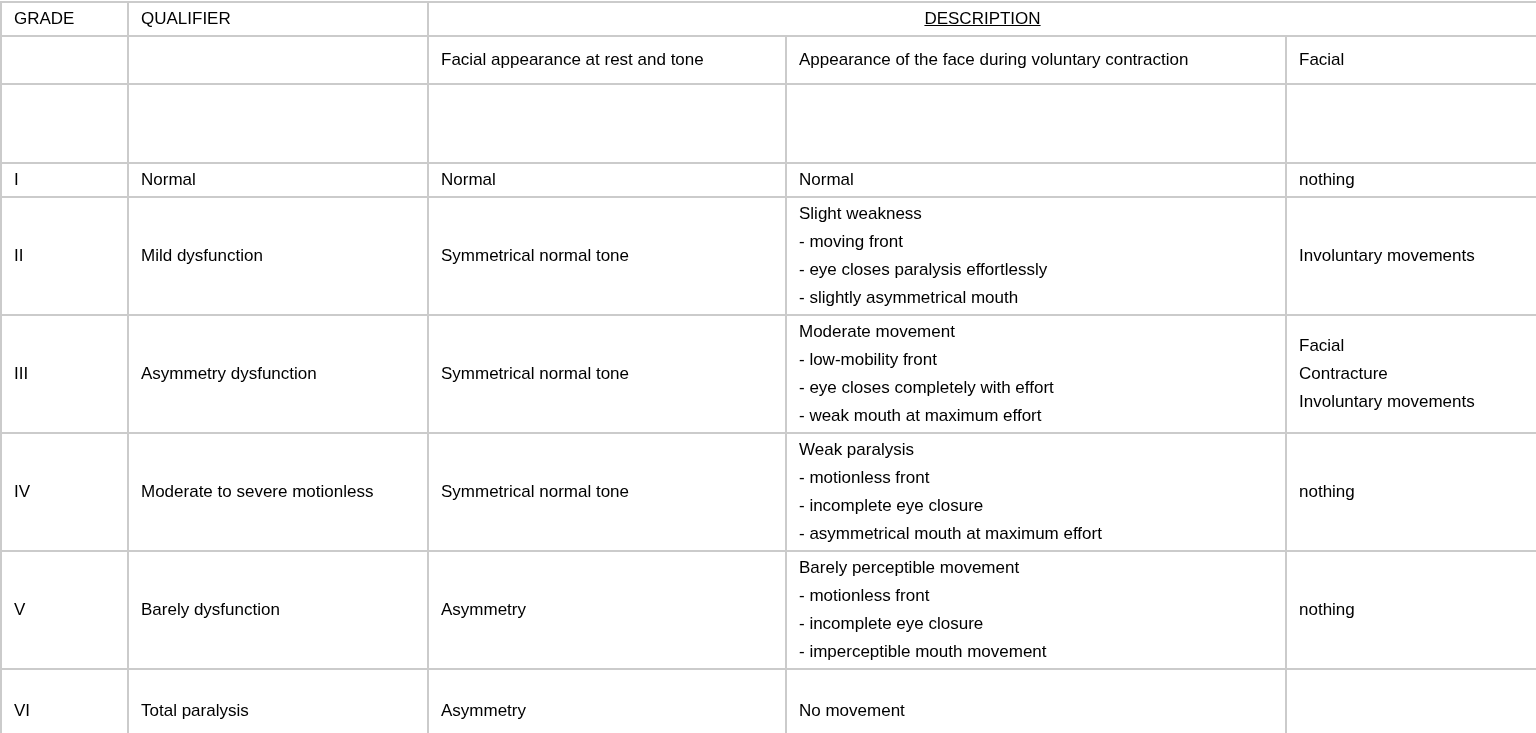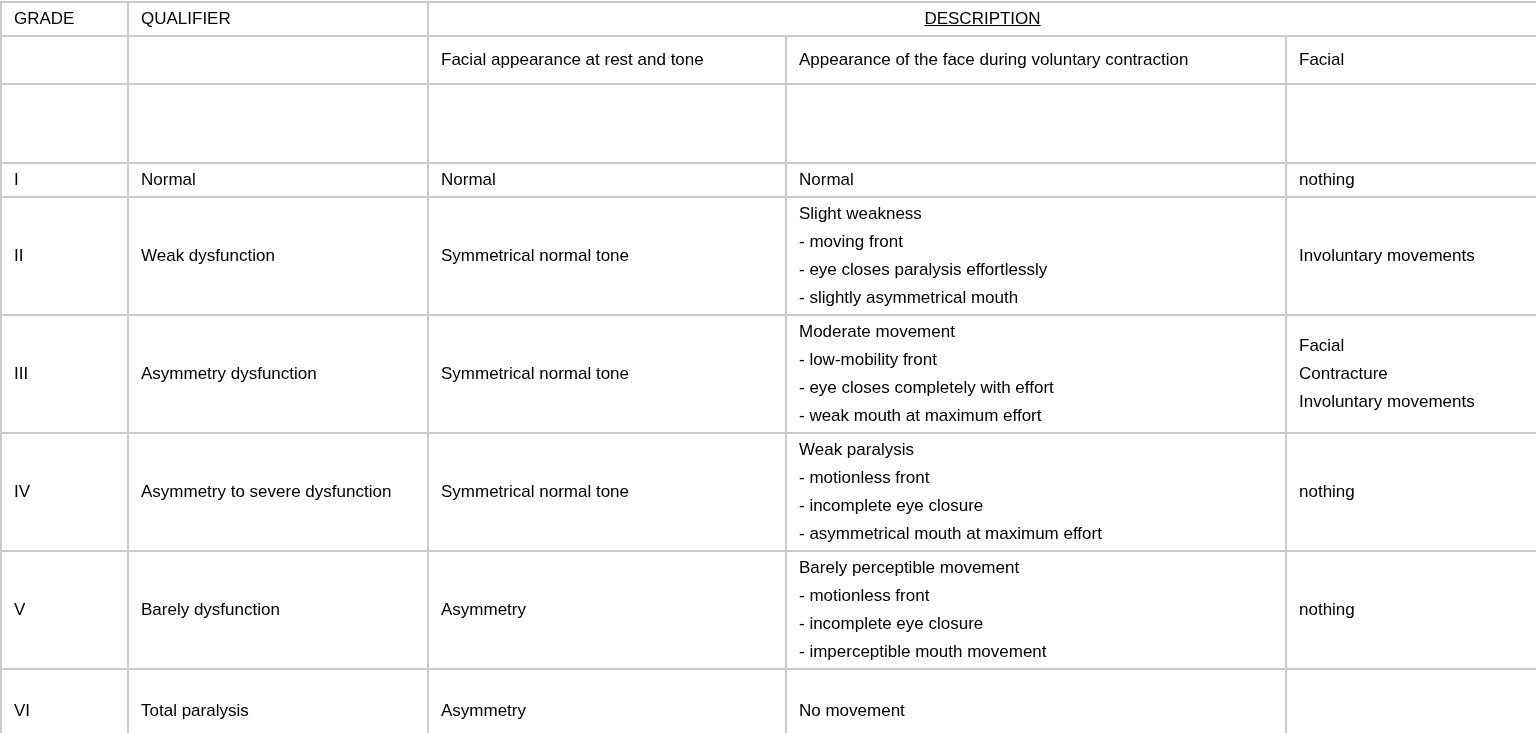--- a/index.html
+++ b/index.html
@@ -89,21 +89,21 @@
   <tr class="r-1">
     <td>I</td>
     <td>Normal</td>
     <td>Normal</td>
     <td>Normal</td>
     <td>nothing</td>
   </tr>
 
   <tr class="r-2">
     <td>II</td>
-    <td>Weak dysfunction</td>
+    <td>Mild dysfunction</td>
     <td>Symmetrical normal tone</td>
     <td>Slight weakness
 - moving front
 - eye closes paralysis effortlessly
 - slightly asymmetrical mouth</td>
     <td>Involuntary movements</td>
   </tr>
 
   <tr class="r-3">
     <td>III</td>
@@ -113,21 +113,21 @@
 - low-mobility front
 - eye closes completely with effort
 - weak mouth at maximum effort</td>
     <td>Facial
 Contracture
 Involuntary movements</td>
   </tr>
 
   <tr class="r-4">
     <td>IV</td>
-    <td>Asymmetry to severe dysfunction</td>
+    <td>Moderate to severe motionless</td>
     <td>Symmetrical normal tone</td>
     <td>Weak paralysis
 - motionless front
 - incomplete eye closure
 - asymmetrical mouth at maximum effort</td>
     <td>nothing</td>
   </tr>
 
   <tr class="r-5">
     <td>V</td>

